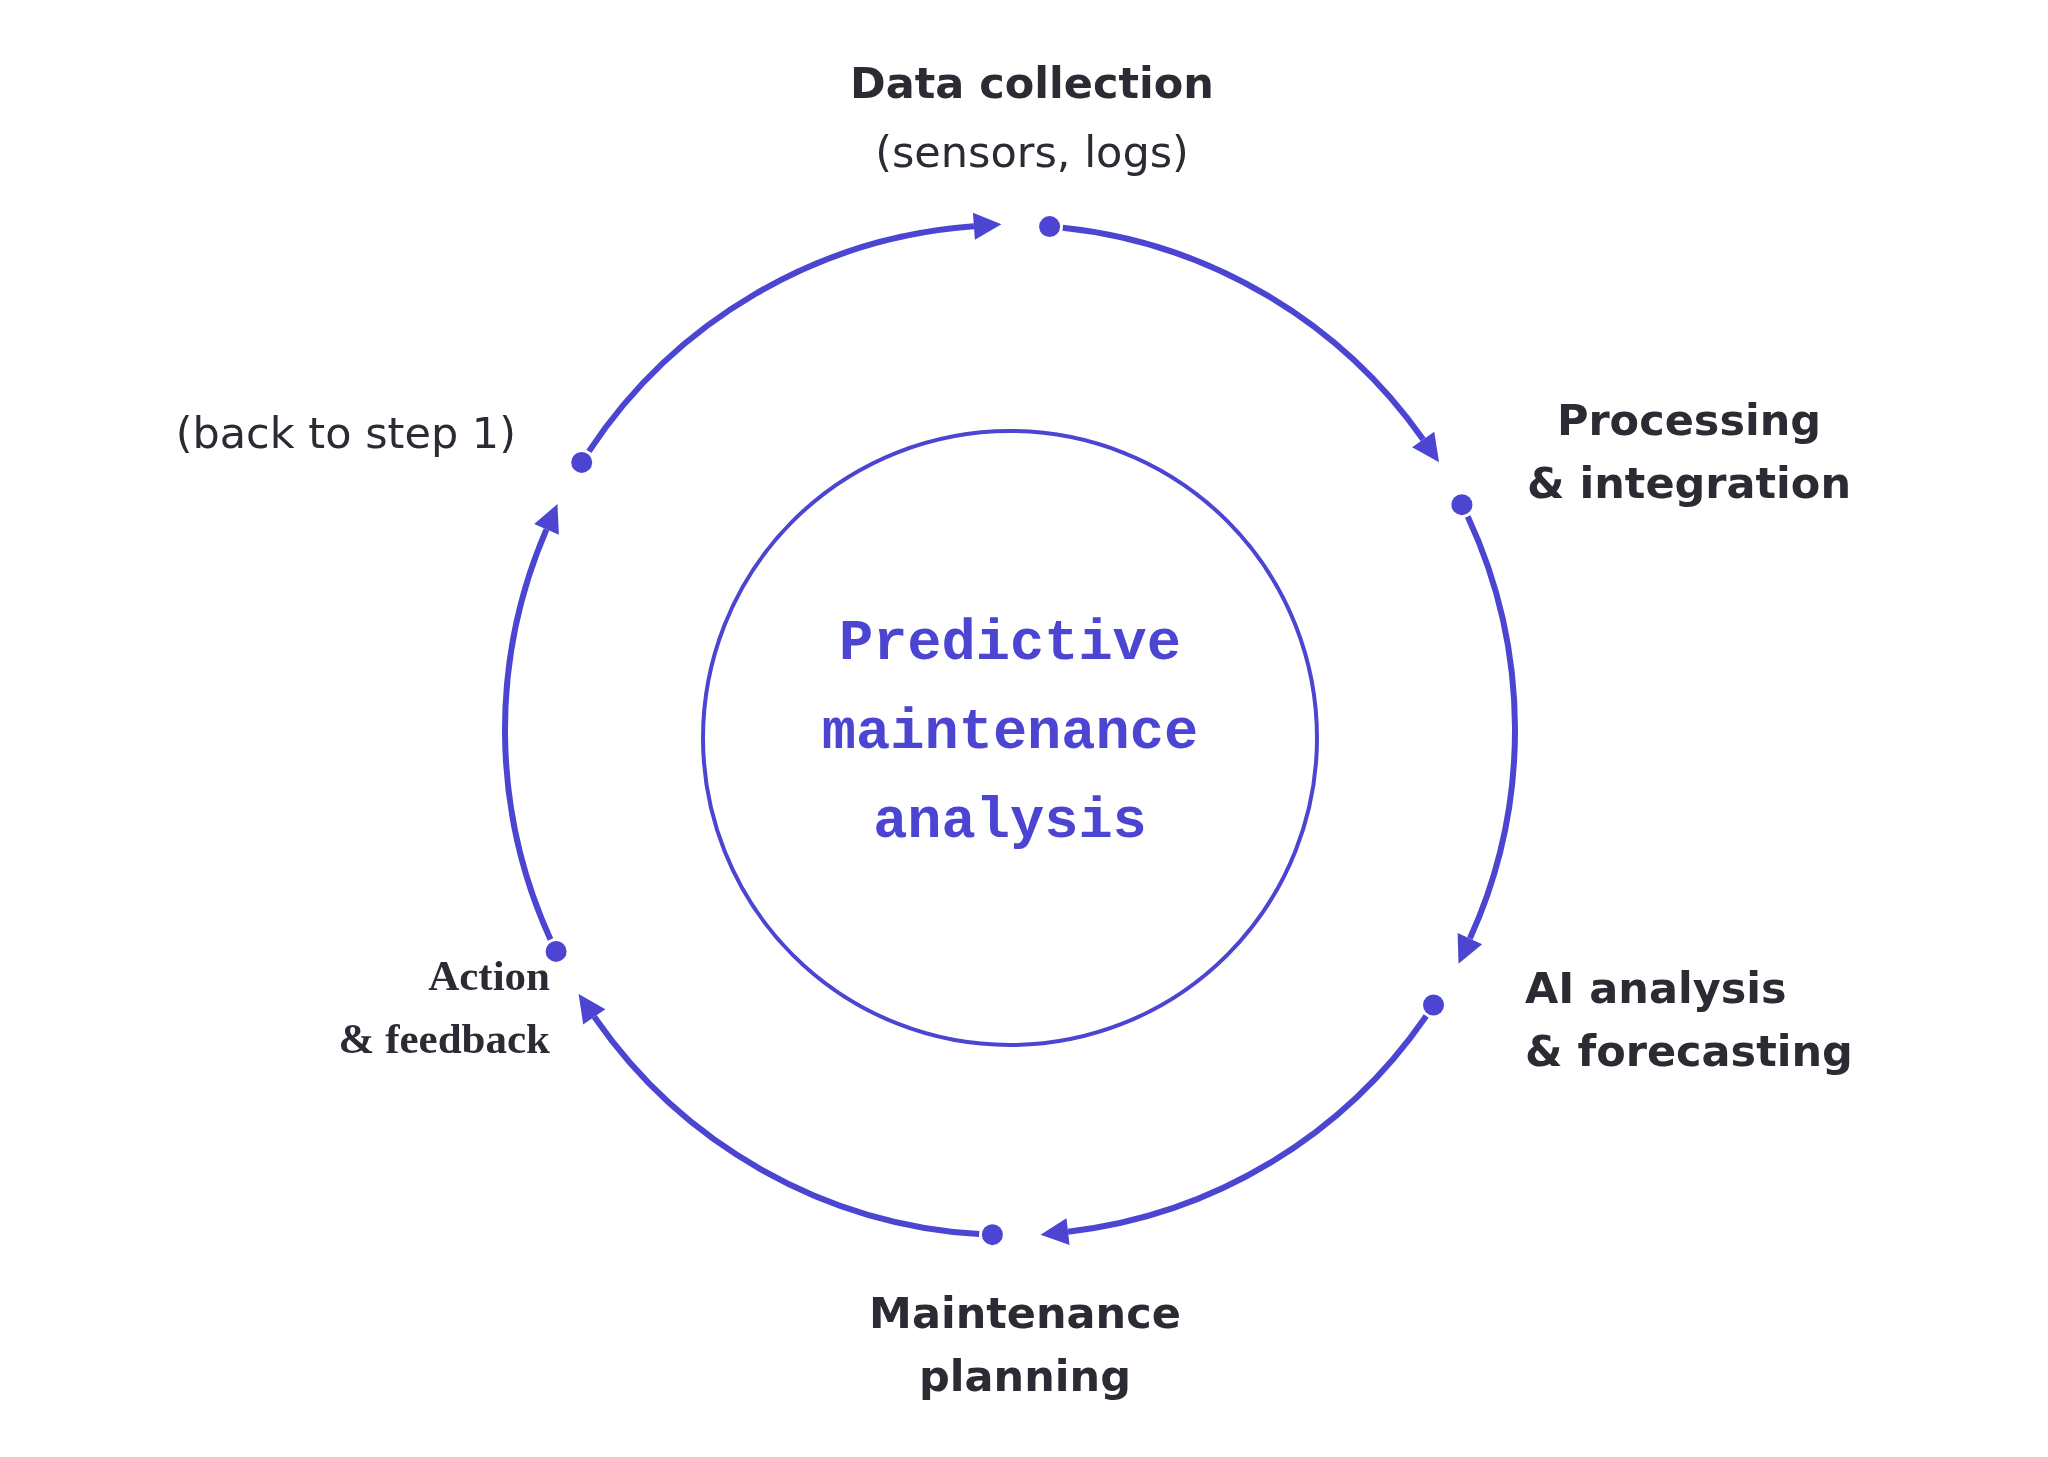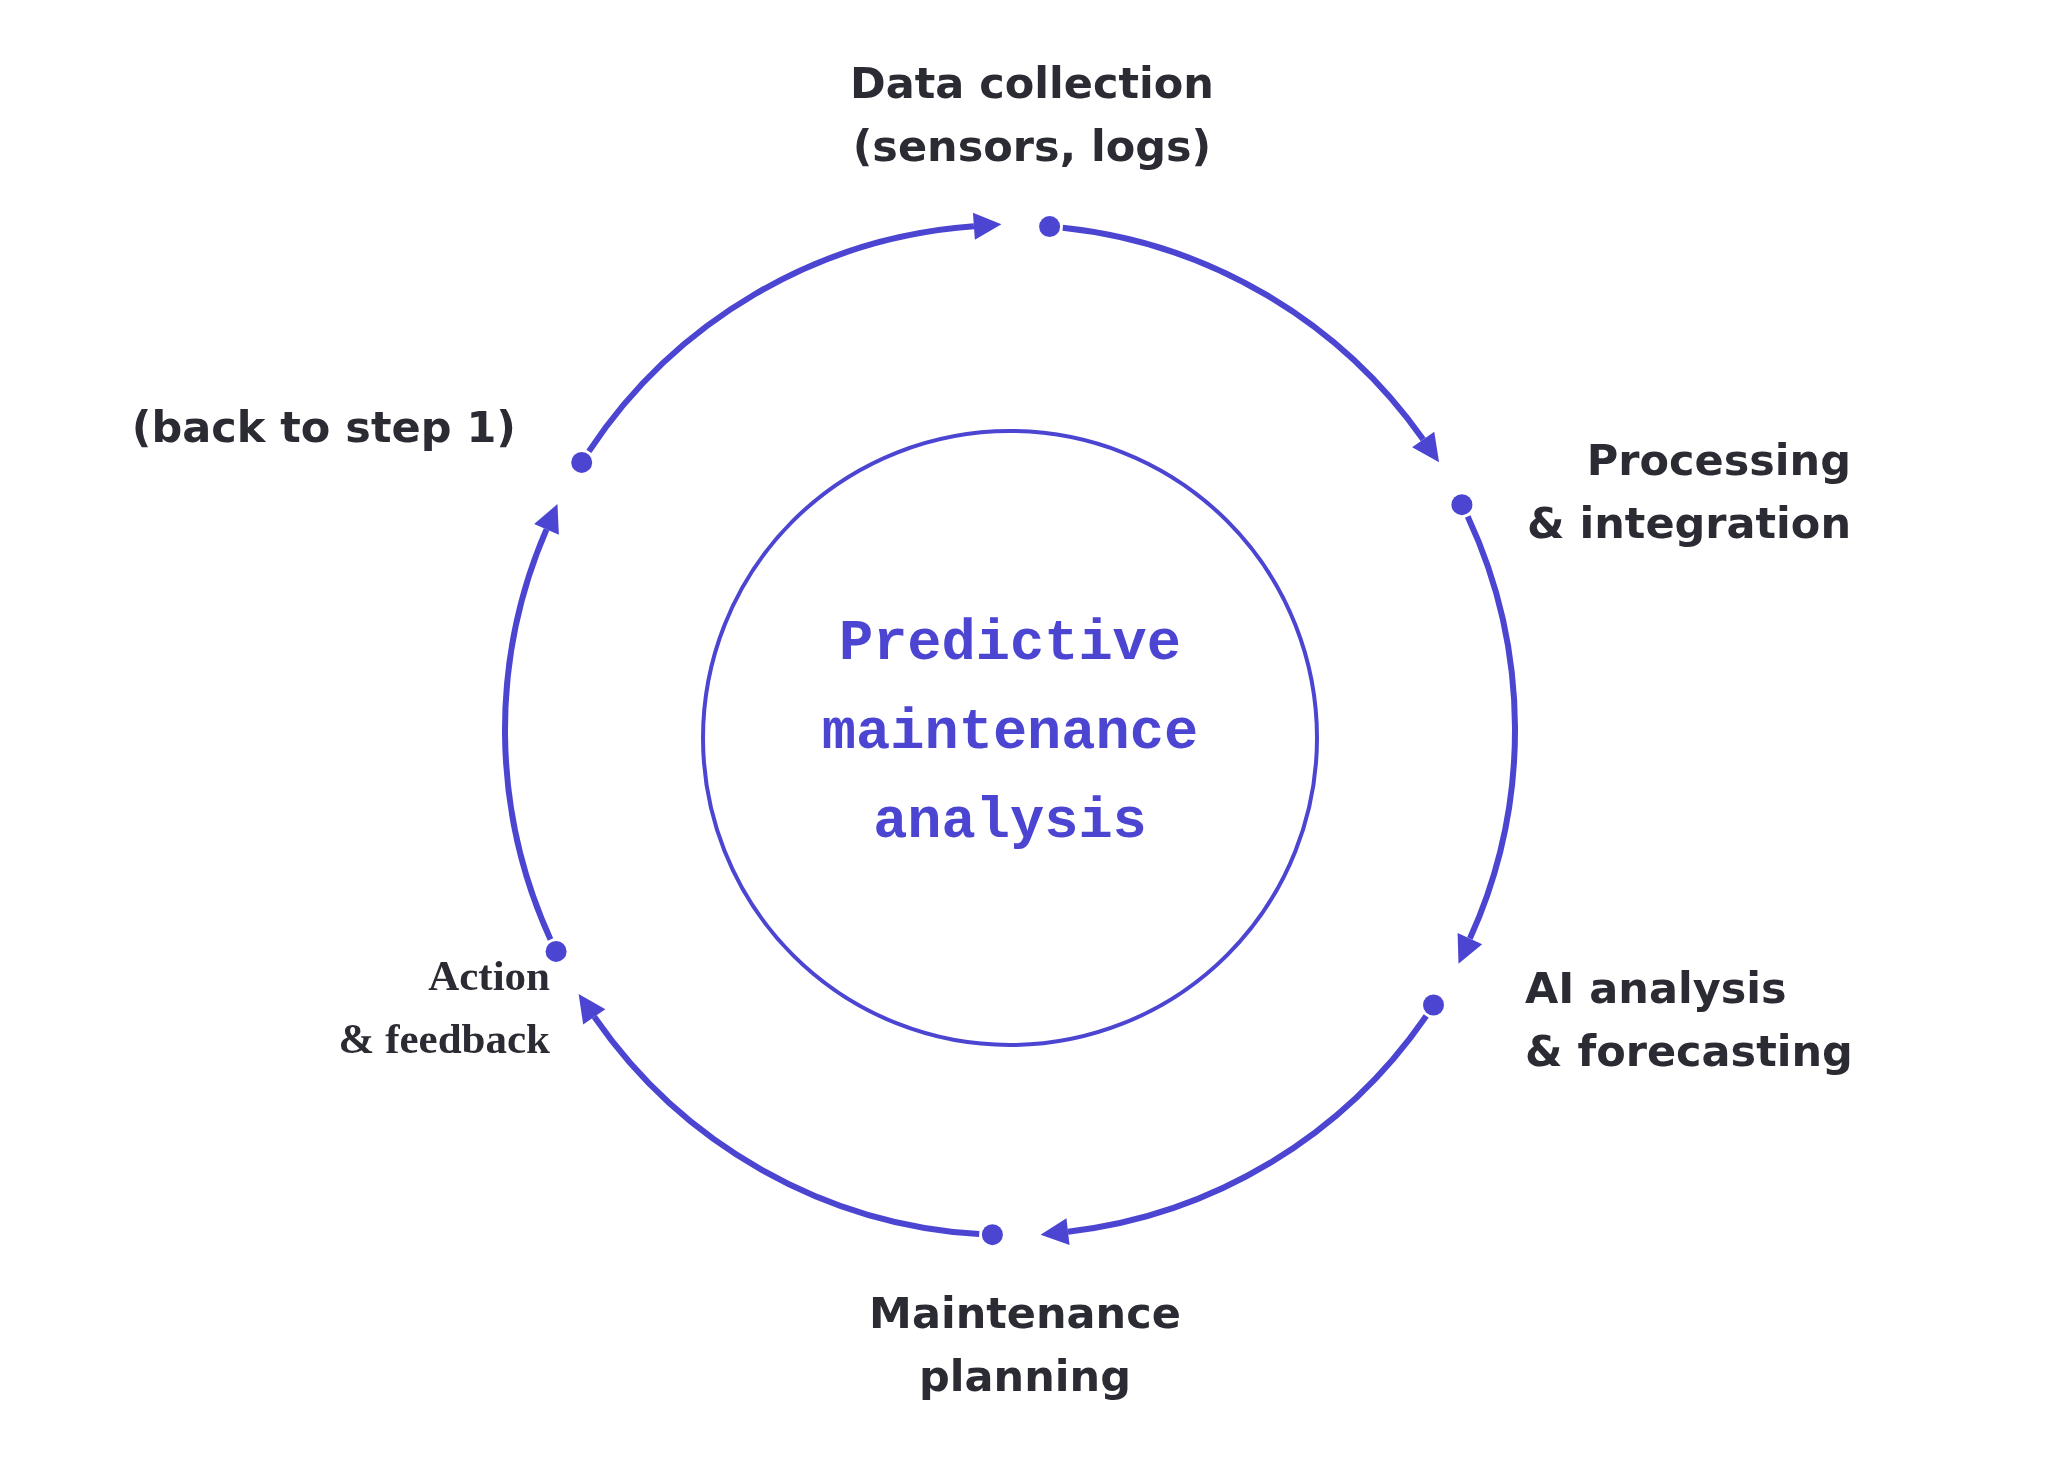--- a/index.html
+++ b/index.html
@@ -20,24 +20,24 @@
   #arrowhead path { fill: var(--accent); }
 
   .node-label {
     position: absolute;
     color: var(--text);
     font-size: 43px;
     line-height: 63px;
     white-space: nowrap;
   }
   .node-label .b { font-weight: 700; }
-  .node-label .r { font-weight: 700; }
+  .node-label .r { font-weight: 400; margin-top: 6px; }
 
   #nl-0 { left: 1032px; top: 52px;  transform: translateX(-50%); text-align: center; }
-  #nl-1 { left: 1527px; top: 389px; text-align: right; margin-top: 40px; }
+  #nl-1 { left: 1527px; top: 389px; text-align: center; }
   #nl-2 { left: 1525px; top: 944px; text-align: left; margin-top: 13px; }
   #nl-3 { left: 1025px; top: 1282px; transform: translateX(-50%); text-align: center; }
   #nl-4 { right: 1498px; top: 944px; text-align: right; font-family: Liberation Serif, serif; }
   #nl-5 { right: 1532px; top: 396px; text-align: right; }
 
   .center-title {
     position: absolute;
     left: 1010px;
     top: 600px;
     transform: translateX(-50%);

